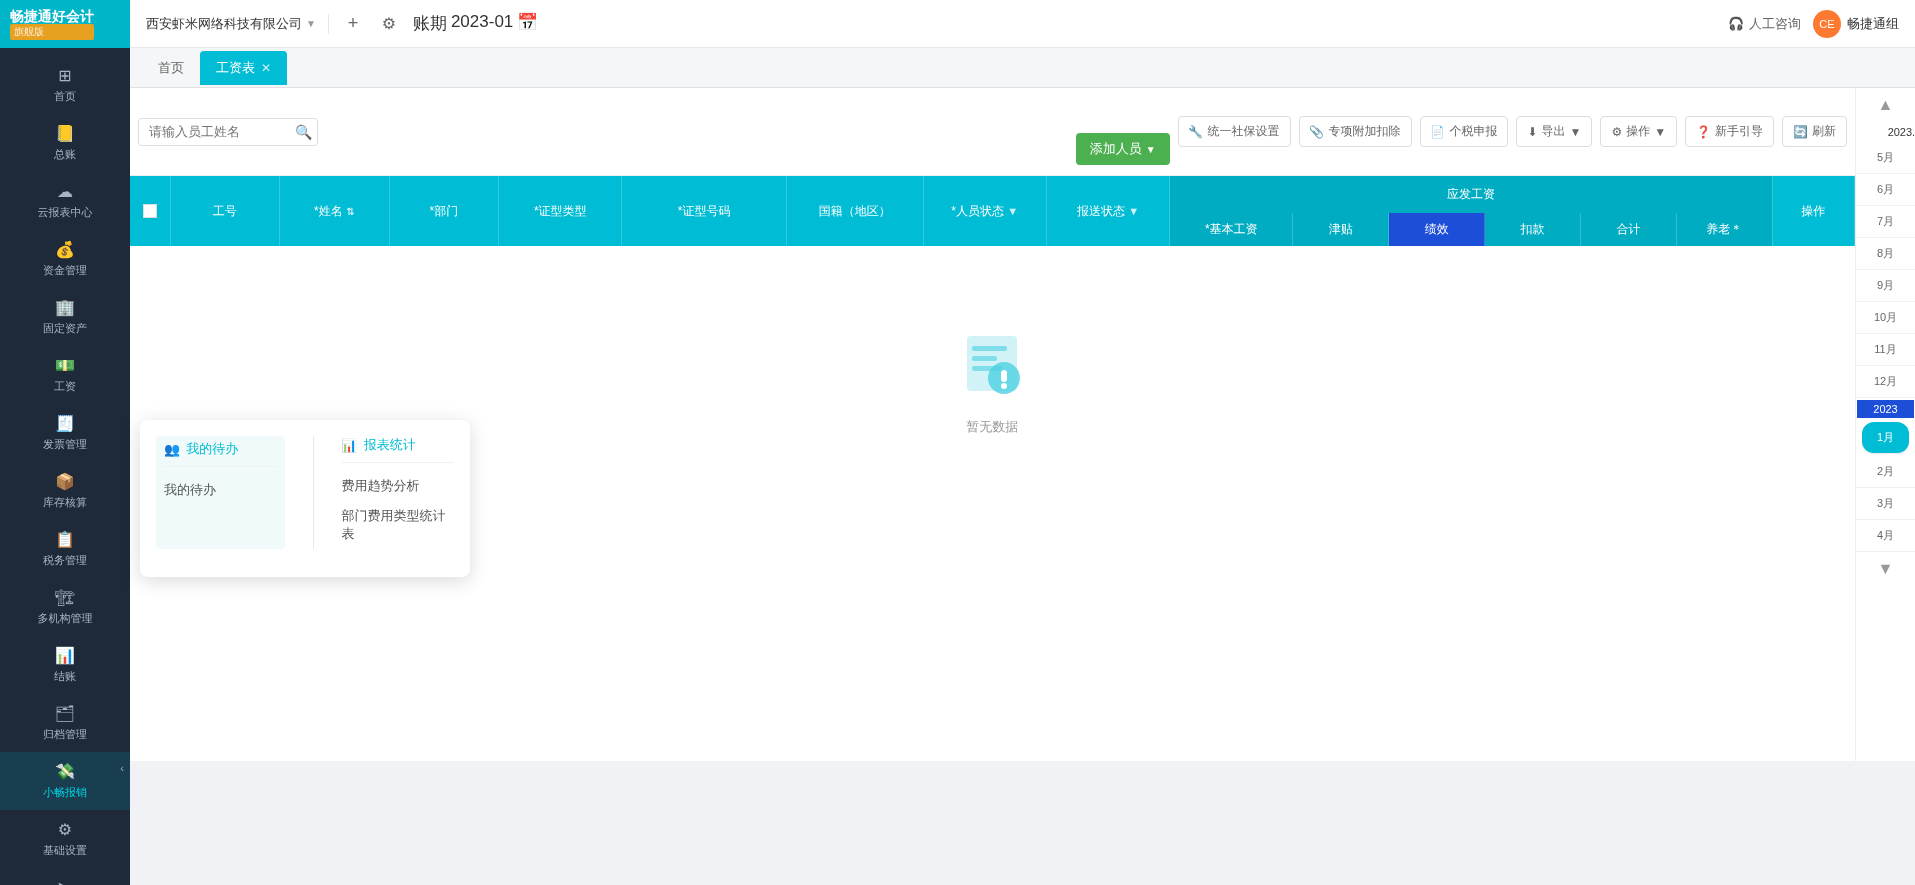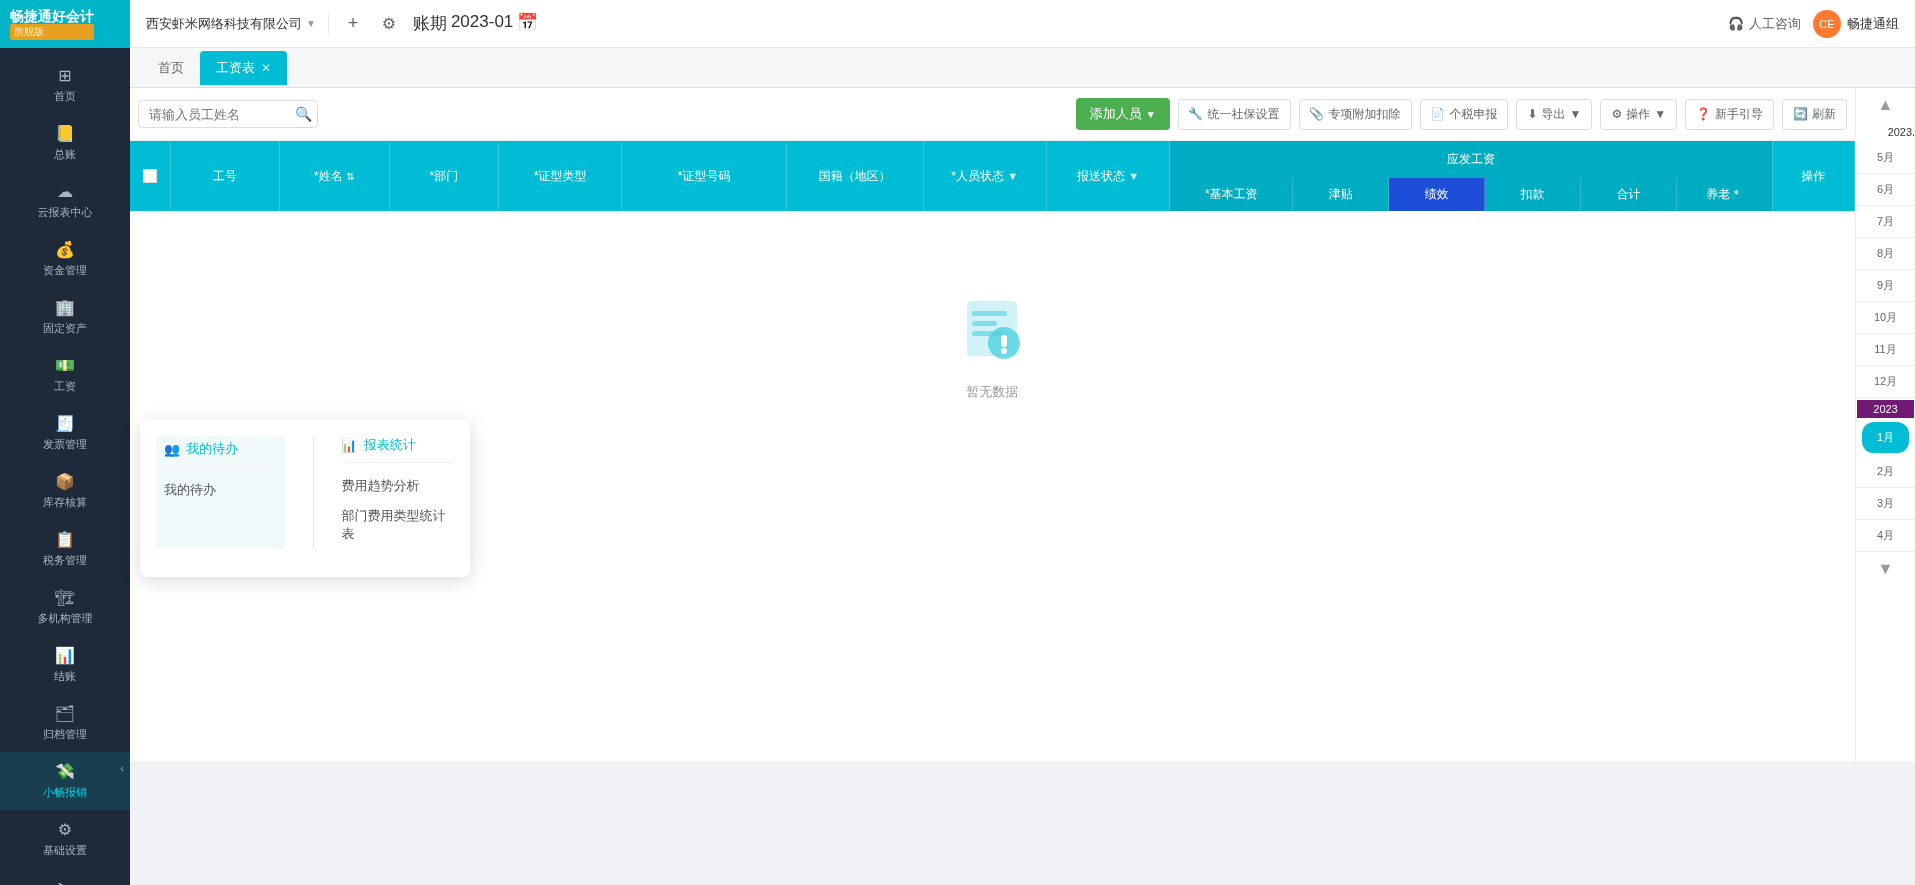--- a/index.html
+++ b/index.html
@@ -43,21 +43,21 @@
     
     .content { flex: 1; display: flex; flex-direction: row; overflow: hidden; background: white; }
     .content-main { flex: 1; display: flex; flex-direction: column; overflow: hidden; }
 
     
     .toolbar { padding: 10px 8px; background: white; display: flex; align-items: center; gap: 10px; border-bottom: 1px solid #eee; }
     .search-box { border: 1px solid #ddd; border-radius: 4px; padding: 5px 10px; display: flex; align-items: center; gap: 6px; width: 180px; }
     .search-input { border: none; outline: none; font-size: 13px; color: #999; width: 140px; background: transparent; }
     .search-icon { color: #999; font-size: 14px; }
     .toolbar-right { margin-left: auto; display: flex; align-items: center; gap: 8px; }
-    .btn-add { background: #4caf50; color: white; border: none; padding: 7px 14px; border-radius: 4px; font-size: 13px; cursor: pointer; display: flex; align-items: center; gap: 4px; }
+    .btn-add { background: #4caf50; color: white; border: none; padding: 7px 14px; border-radius: 4px; font-size: 13px; cursor: pointer; display: flex; align-items: center; gap: 4px; margin-top: 35px; }
     .btn-add-arrow { font-size: 10px; }
     .btn-toolbar { background: none; border: 1px solid #ddd; padding: 6px 10px; border-radius: 4px; font-size: 12px; cursor: pointer; color: #666; display: flex; align-items: center; gap: 4px; }
 
     
     .table-wrapper { flex: 1; overflow: auto; }
     table { width: 100%; border-collapse: collapse; }
     thead tr { background: #00bcd4; }
     thead th { color: white; font-size: 12px; padding: 10px 8px; text-align: center; border-right: 1px solid rgba(255,255,255,0.2); white-space: nowrap; font-weight: normal; }
     .empty-state { display: flex; flex-direction: column; align-items: center; justify-content: center; padding: 80px 0; }
     .empty-icon { width: 80px; height: 80px; margin-bottom: 12px; }
@@ -337,21 +337,21 @@
       </div>
       <div class="month-header">2023.01</div>
       <div class="month-item">5月</div>
       <div class="month-item">6月</div>
       <div class="month-item">7月</div>
       <div class="month-item">8月</div>
       <div class="month-item">9月</div>
       <div class="month-item">10月</div>
       <div class="month-item">11月</div>
       <div class="month-item">12月</div>
-      <div style="background:#701a75;color:white;font-size:11px;padding:3px 16px;text-align:center;margin:2px;">2023</div>
+      <div style="background:#1d4ed8;color:white;font-size:11px;padding:3px 16px;text-align:center;margin:2px;">2023</div>
       <div class="month-item current">1月</div>
       <div class="month-item">2月</div>
       <div class="month-item">3月</div>
       <div class="month-item">4月</div>
       <div style="padding:4px;display:flex;align-items:center;justify-content:center;">
         <span class="month-nav">▼</span>
       </div>
     </div>
   </div>
 </div>

